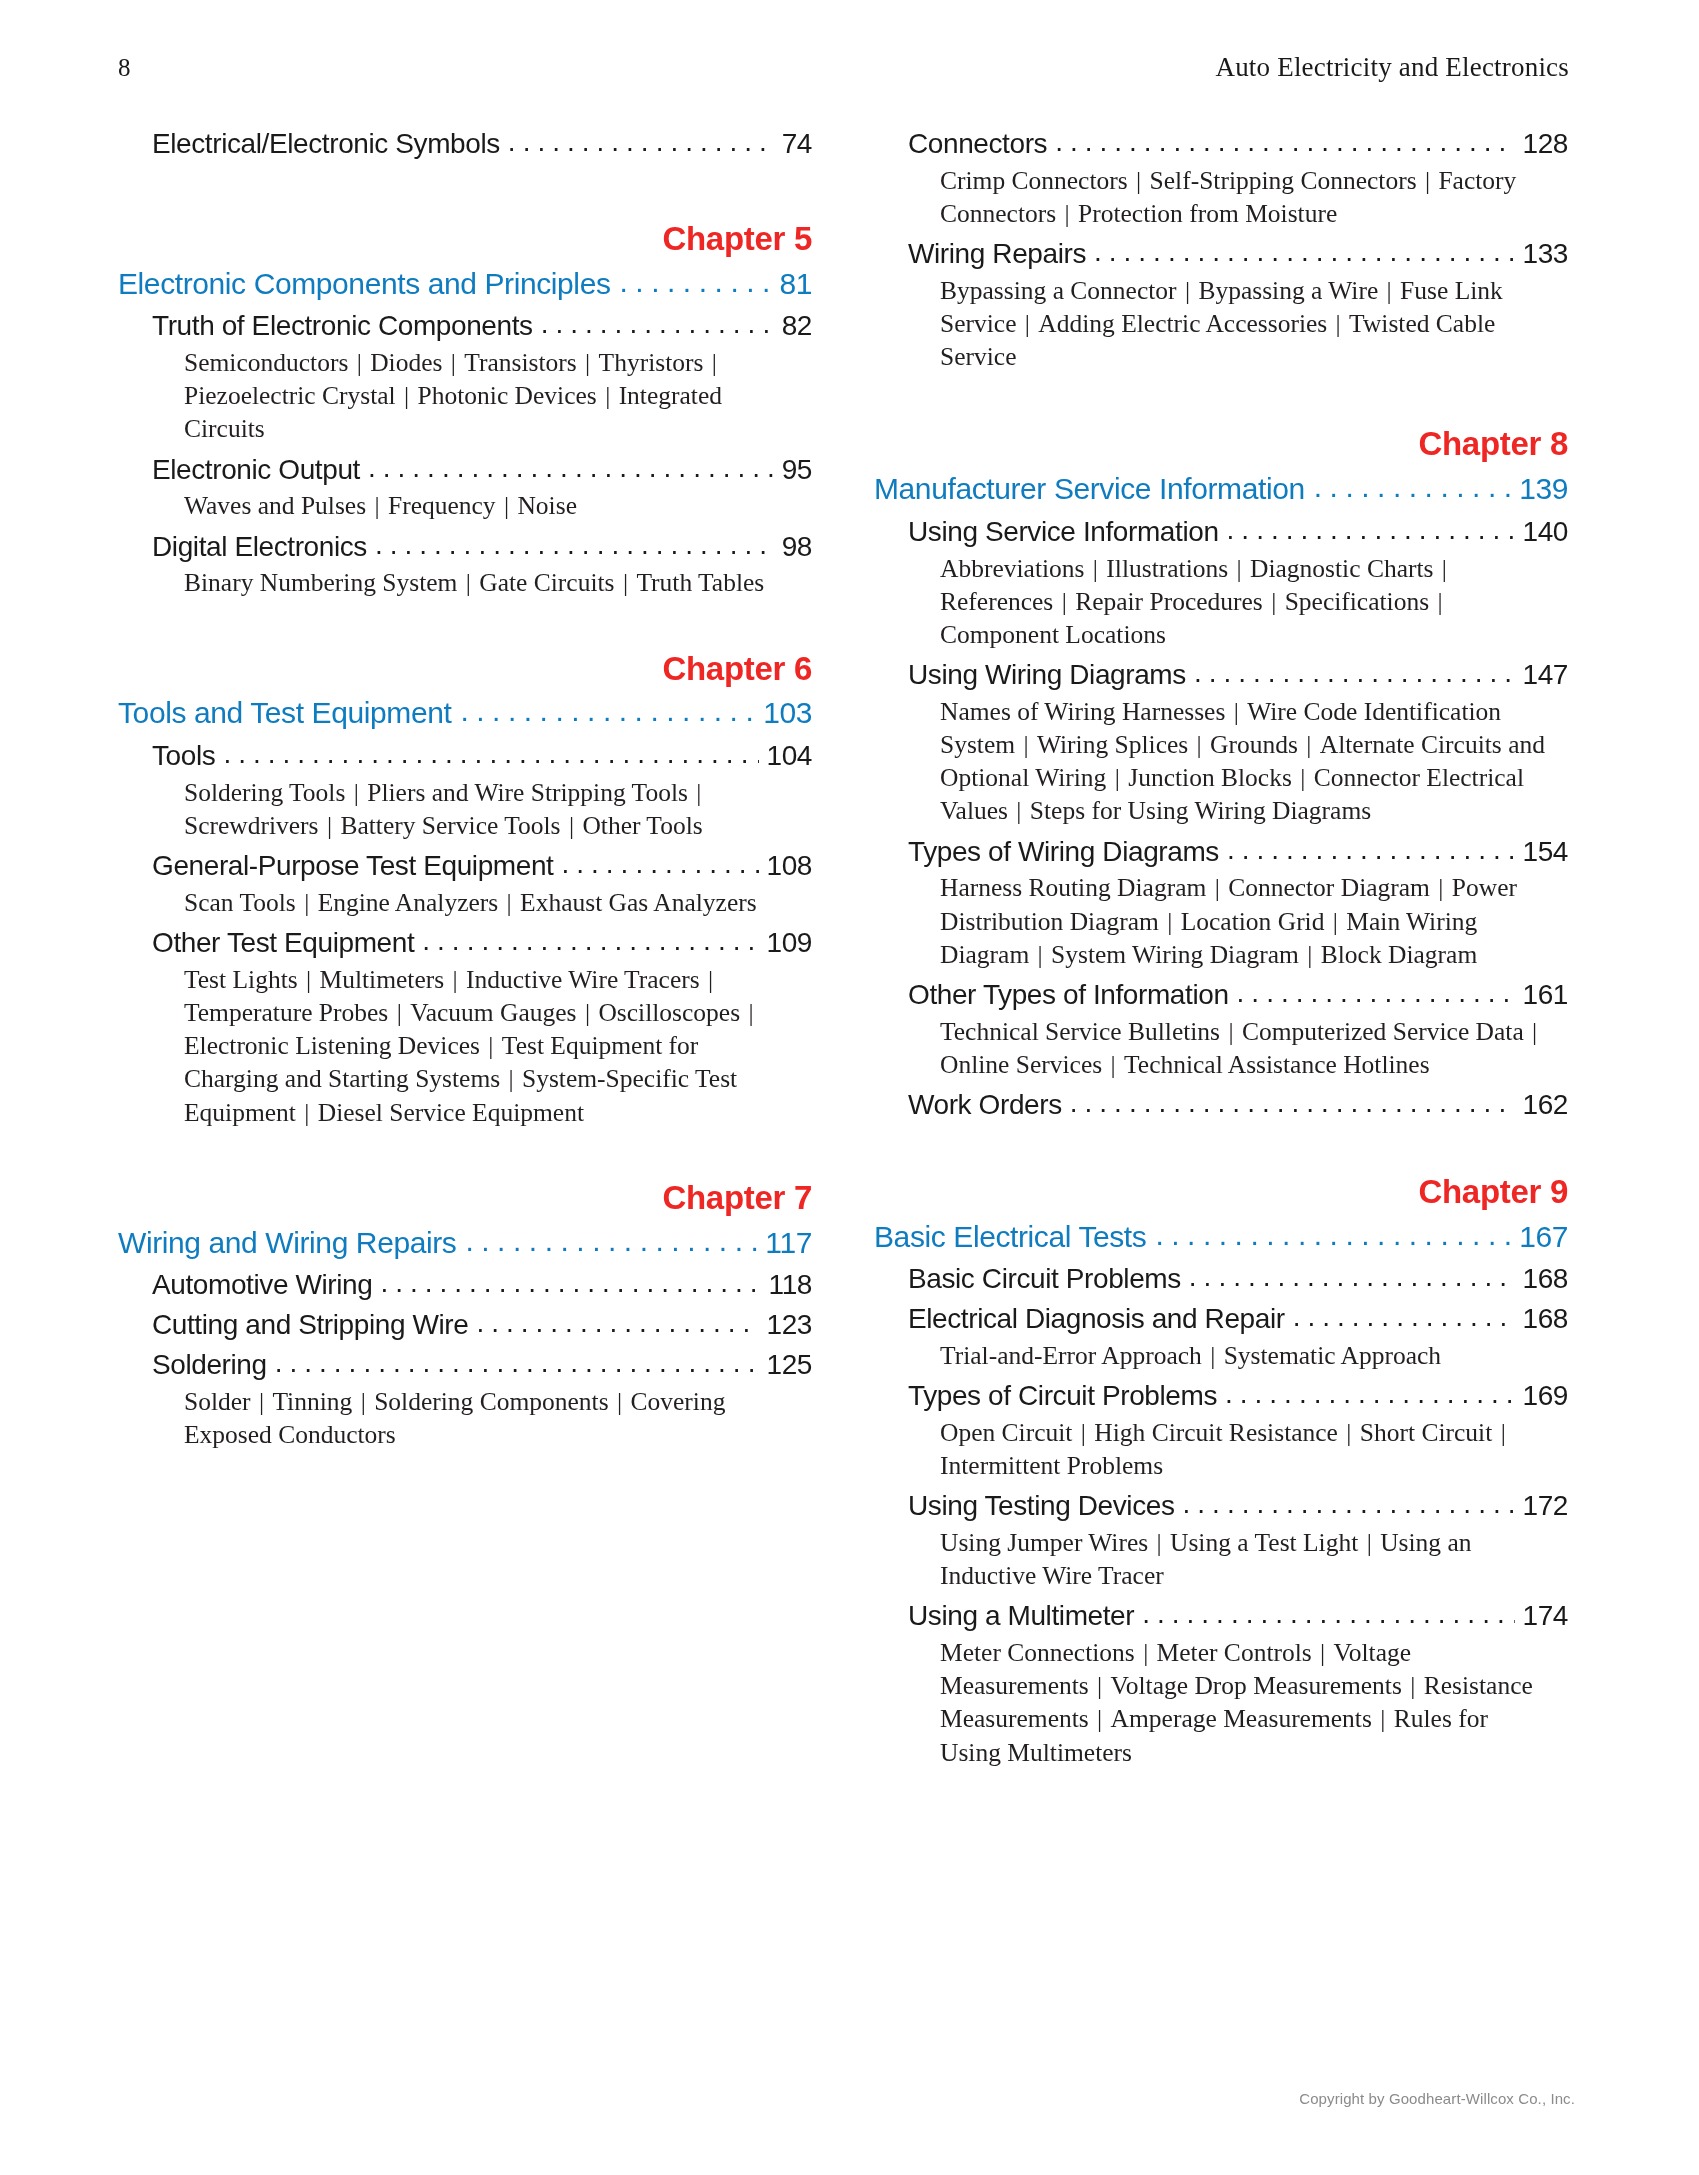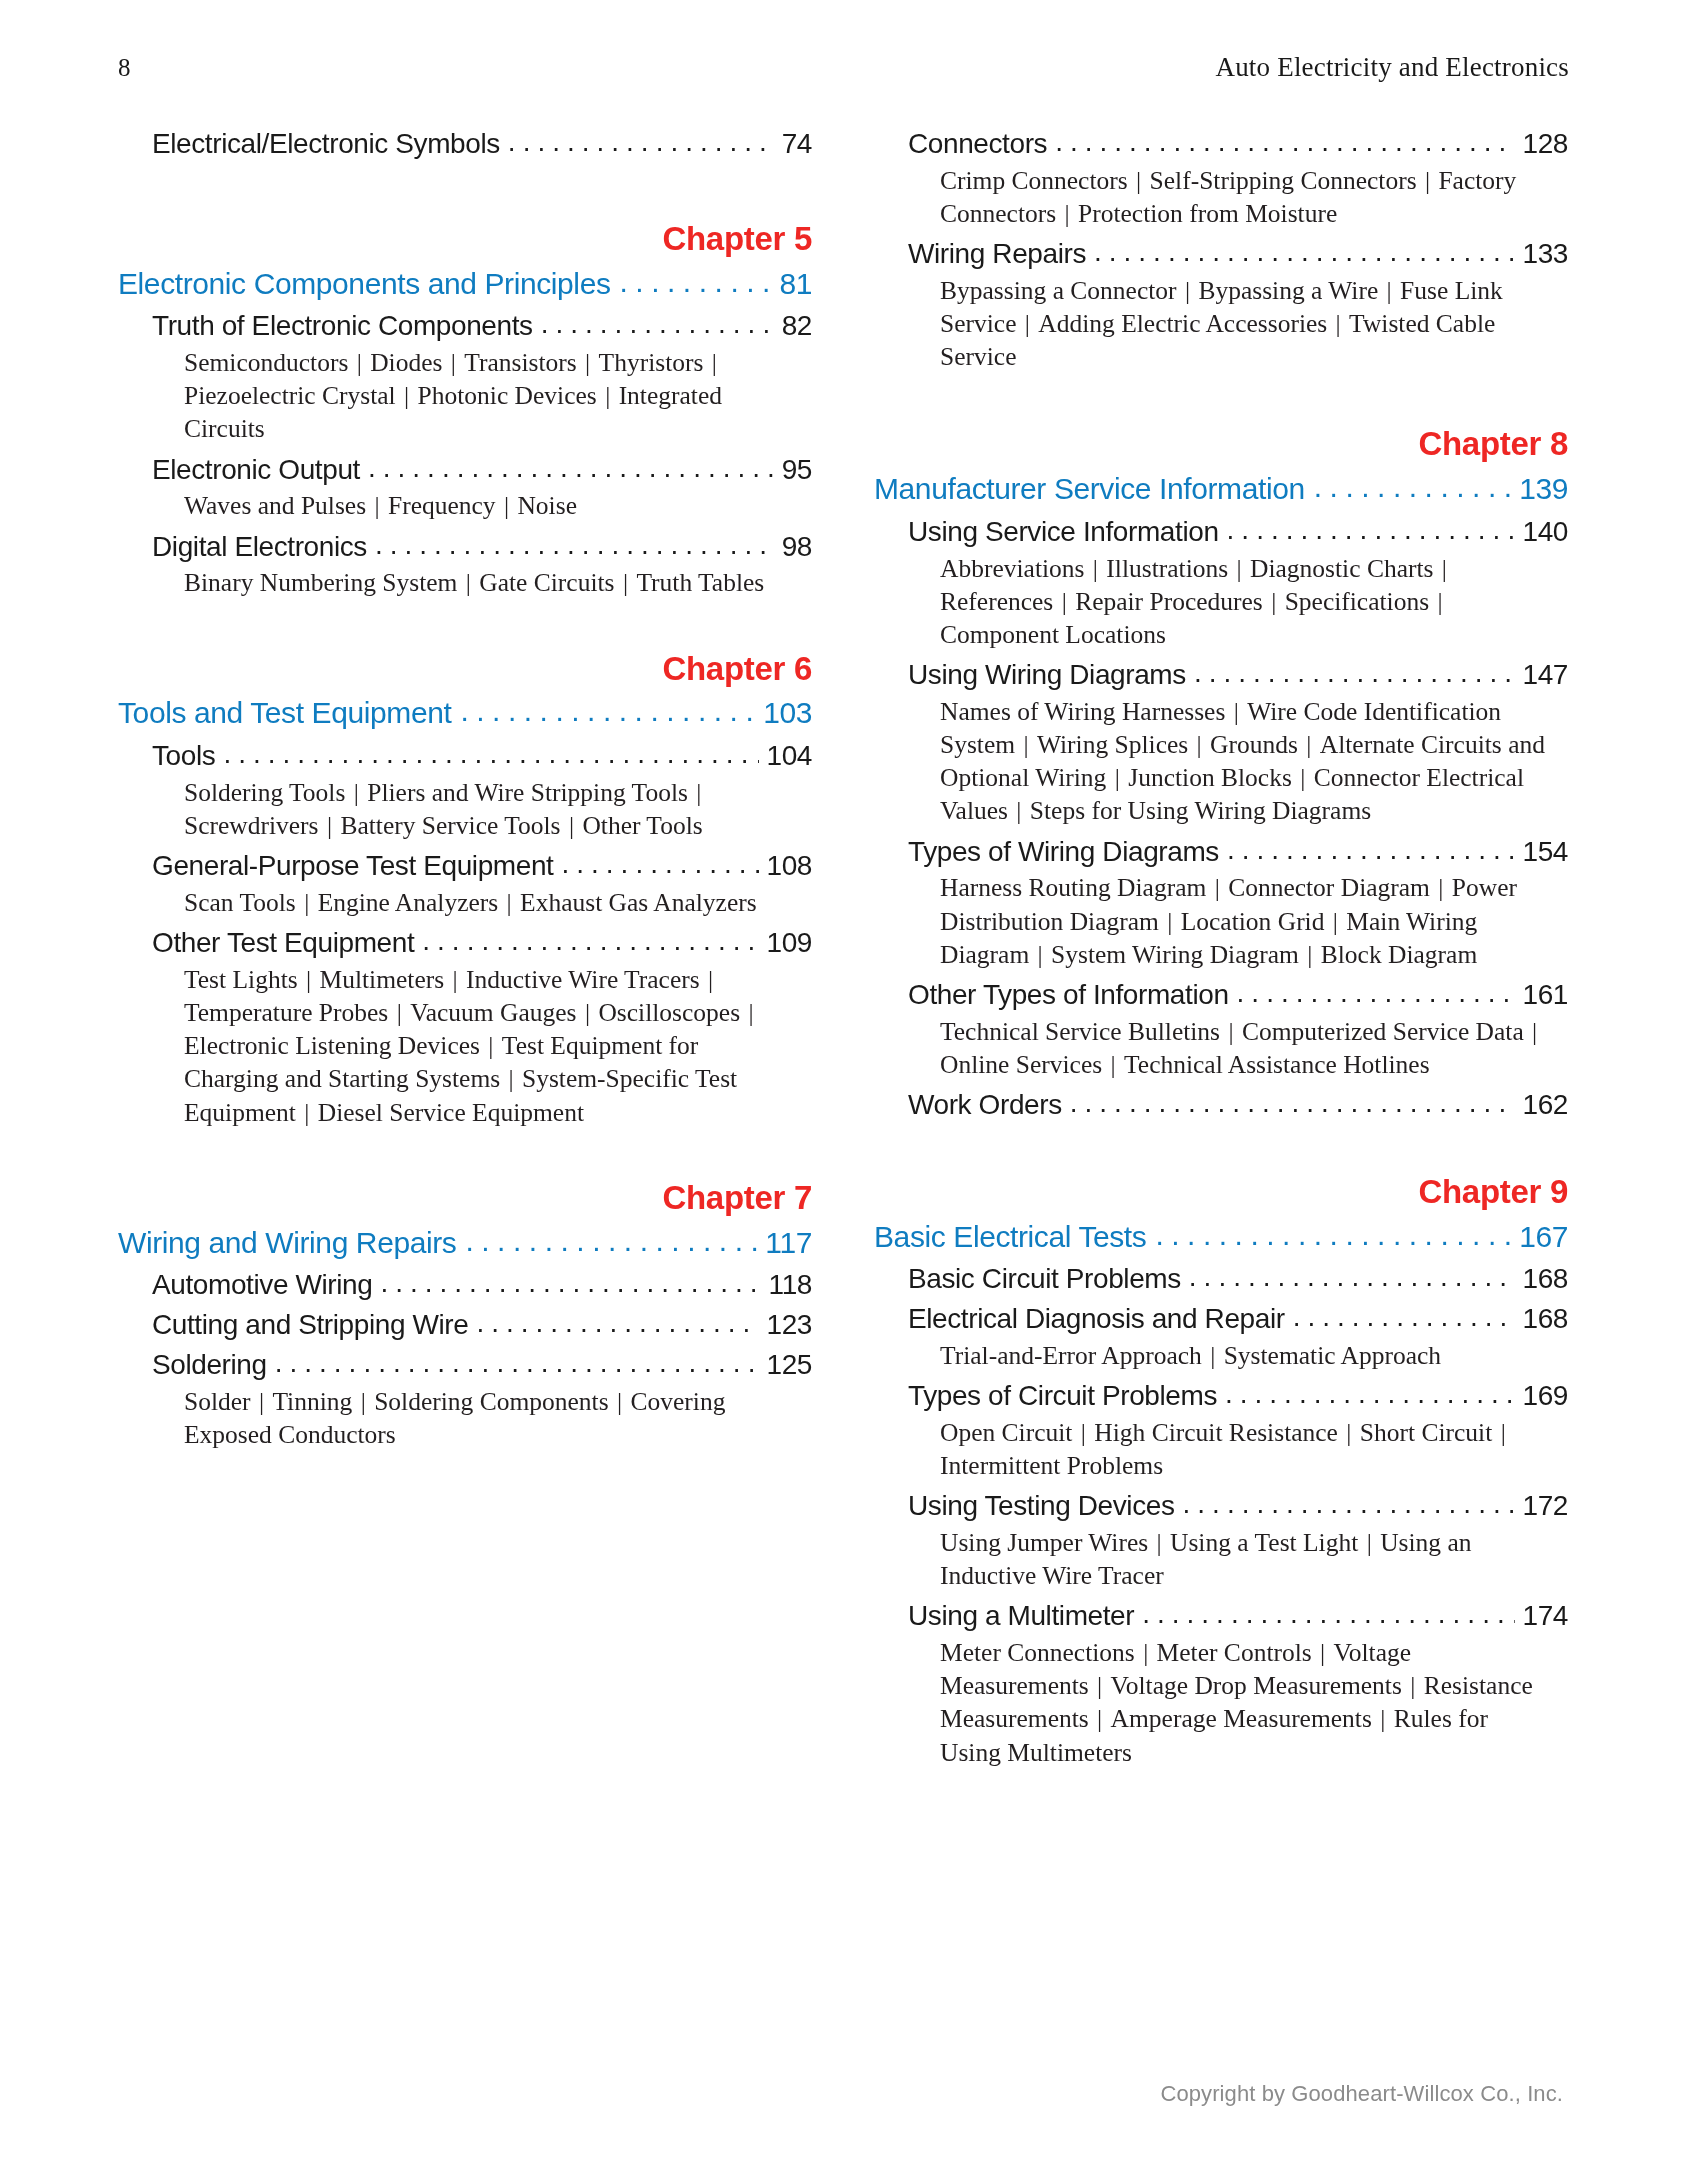--- a/index.html
+++ b/index.html
@@ -145,24 +145,24 @@
     font-size: 25.5px;
     line-height: 1.30;
     color: #231f20;
     margin: 0 0 2px 66px;
     max-width: 600px;
   }
 
   
   .copyright {
     position: absolute;
-    right: 136px;
+    right: 124px;
     bottom: 68px;
     font-family: "Liberation Sans", sans-serif;
-    font-size: 22px;
+    font-size: 15px;
     color: #8b8b8b;
     letter-spacing: .1px;
   }
 </style>
 </head>
 <body>
 
 <div class="page">
 
   <div class="running-head">

